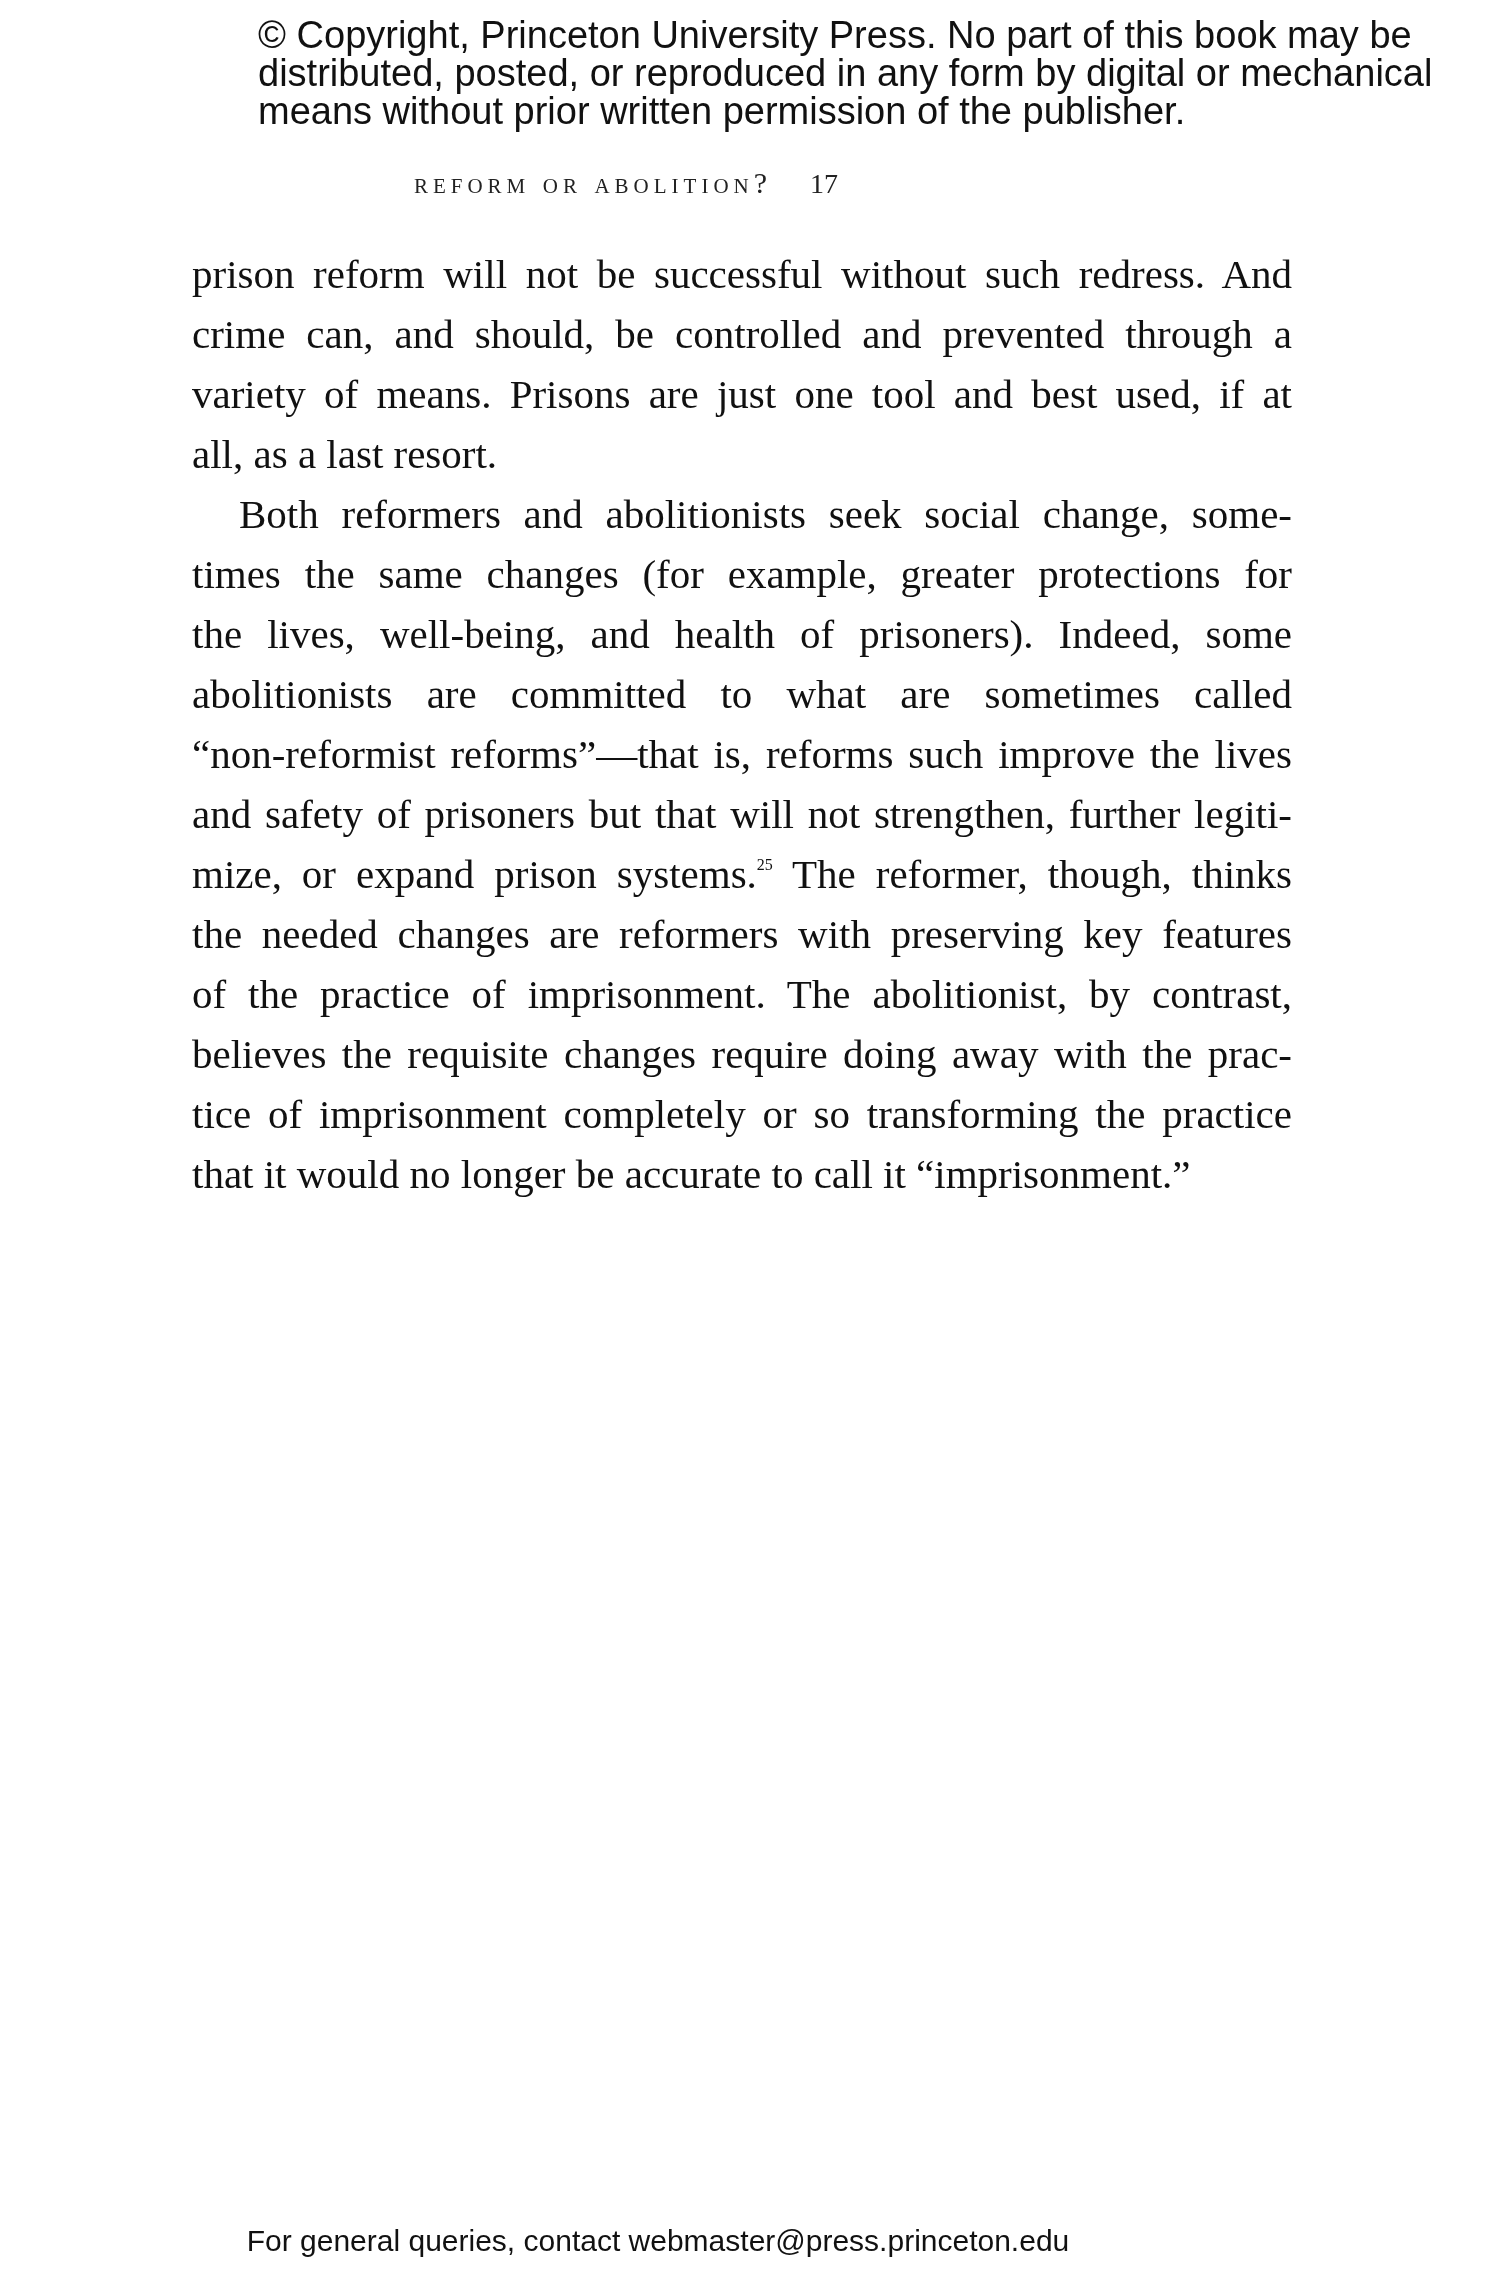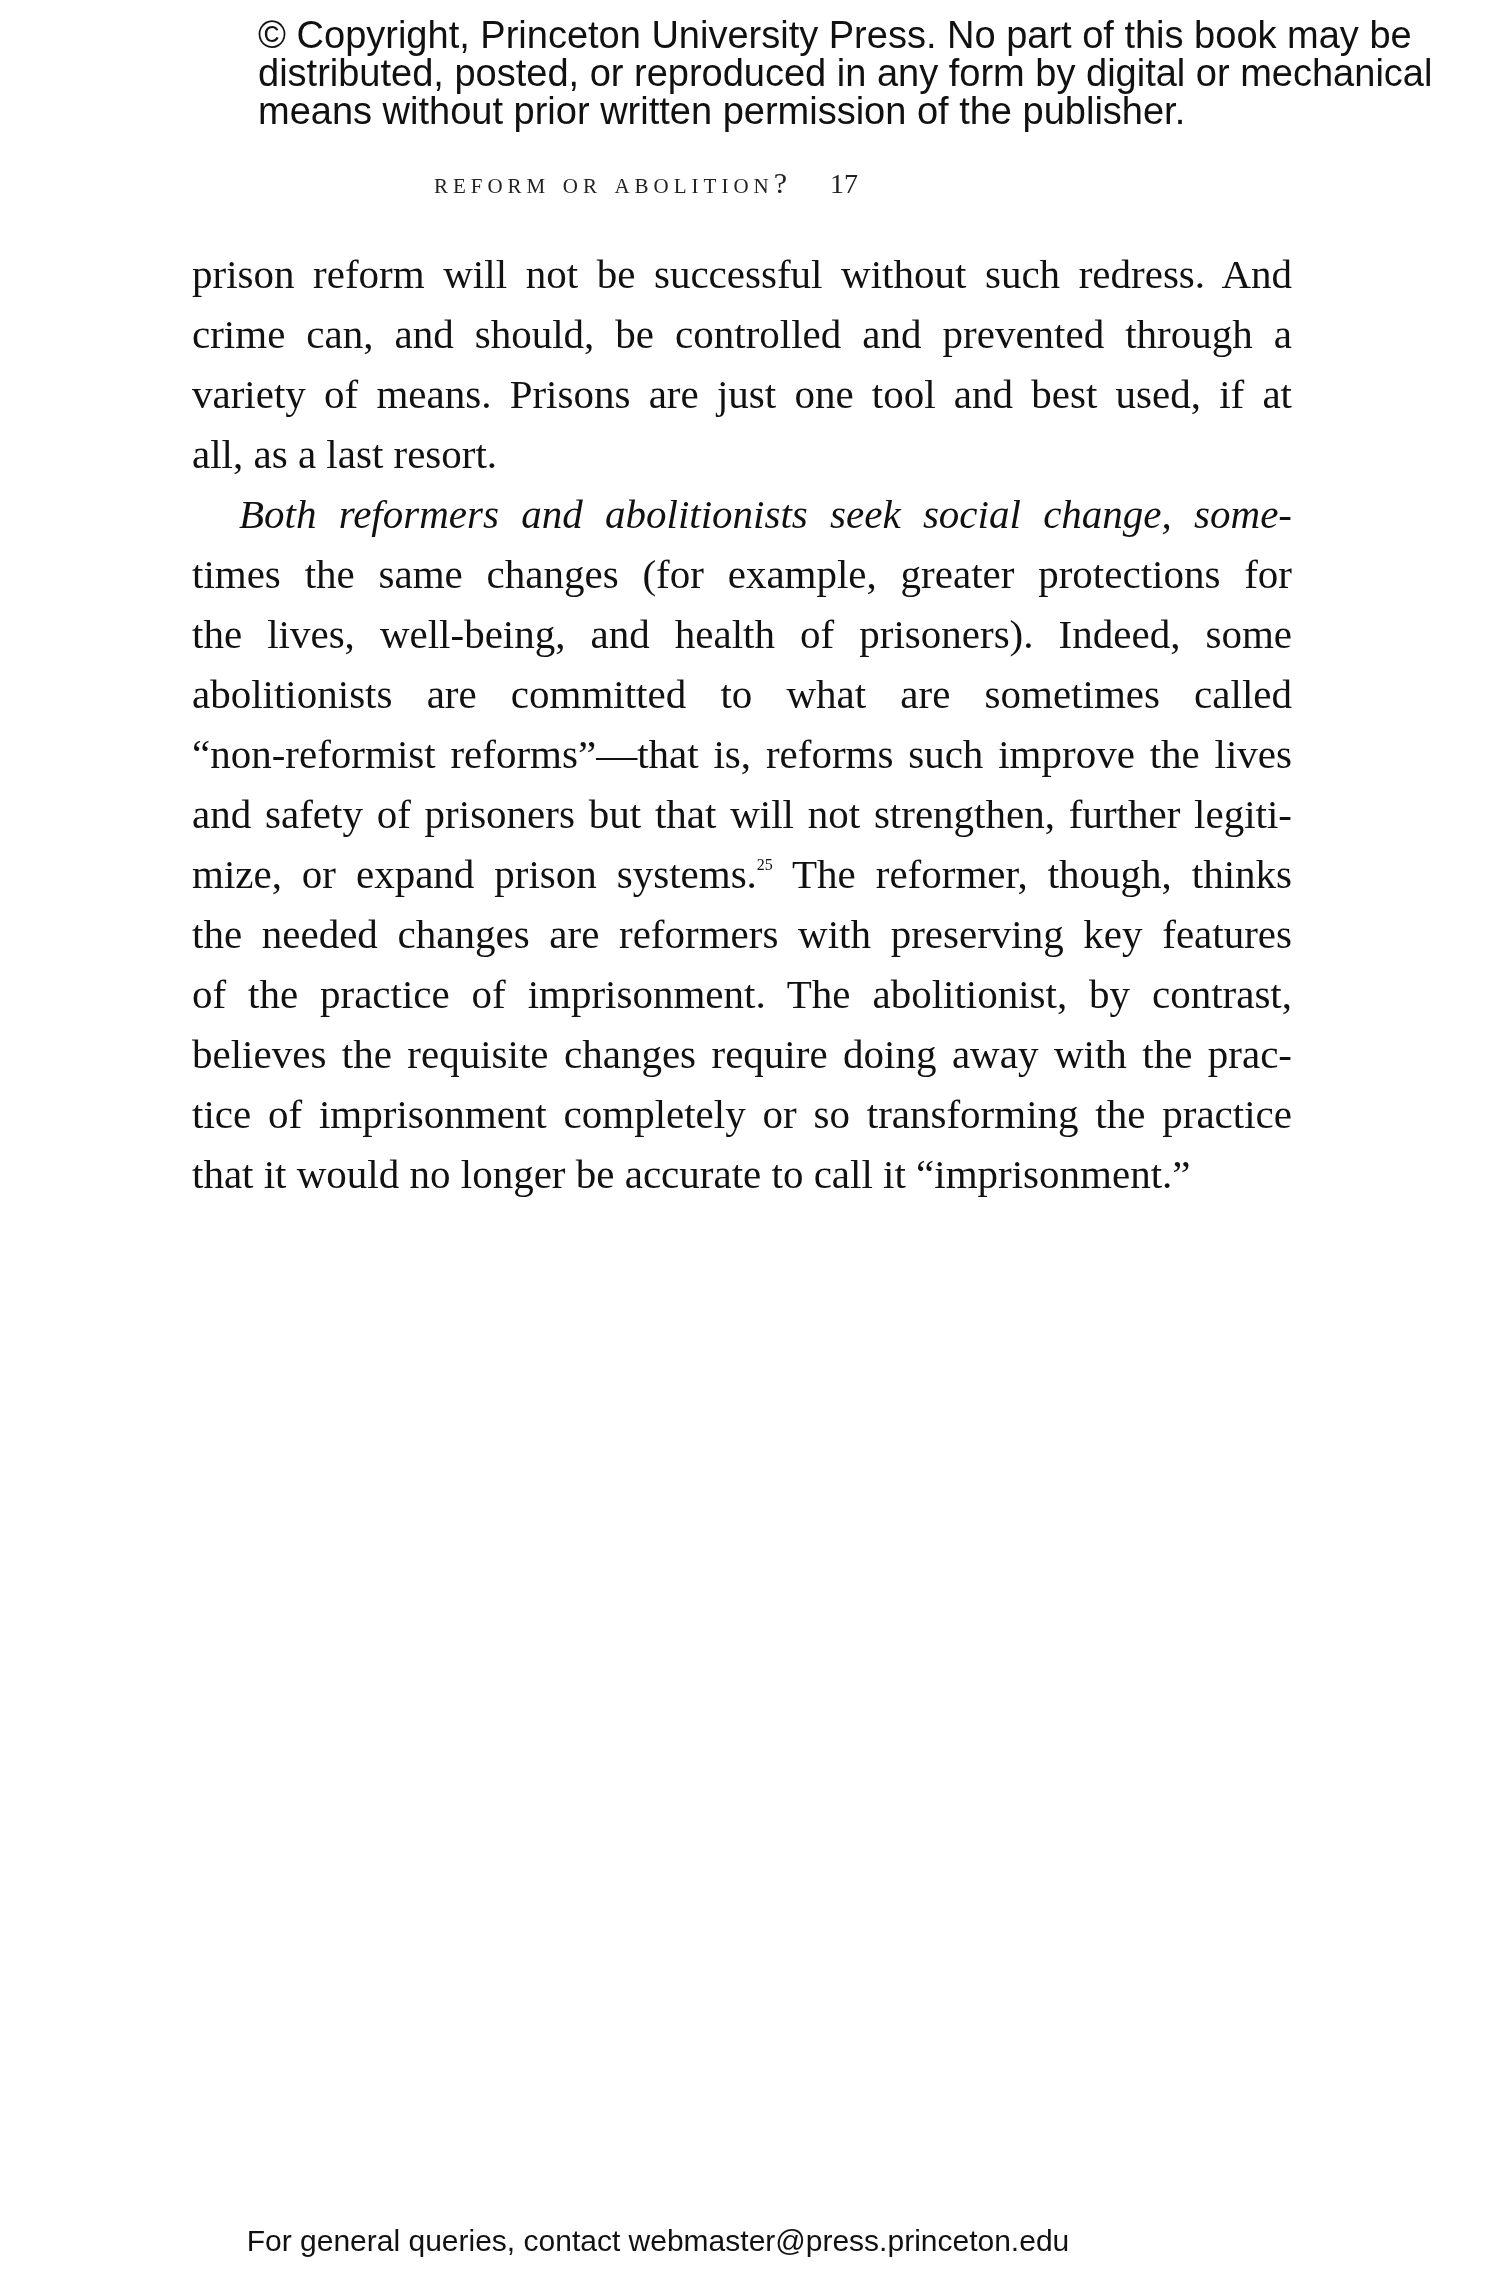--- a/index.html
+++ b/index.html
@@ -28,21 +28,20 @@
   .running-head {
     position: absolute;
     left: 0;
     top: 166px;
     width: 1252px;
     text-align: center;
     font-family: "Liberation Serif", serif;
     font-size: 24px;
     letter-spacing: 4px;
     color: #222;
-    margin-left: 20px;
   }
   .running-head .title {
     font-variant: small-caps;
     text-transform: lowercase;
     font-size: 30px;
     letter-spacing: 5px;
   }
   .running-head .pageno {
     margin-left: 28px;
     letter-spacing: 0;
@@ -59,21 +58,21 @@
     color: #111;
   }
   .line {
     display: block;
     white-space: nowrap;
     text-align: justify;
     text-align-last: justify;
     height: 60px;
   }
   .line.last { text-align-last: left; }
-  .line.indent { padding-left: 47px; font-style: italic; }
+  .line.indent { padding-left: 47px; }
   sup.fn {
     font-size: 16px;
     vertical-align: 18px;
     line-height: 0;
   }
   .footer {
     position: absolute;
     left: 0;
     top: 2224px;
     width: 1316px;

